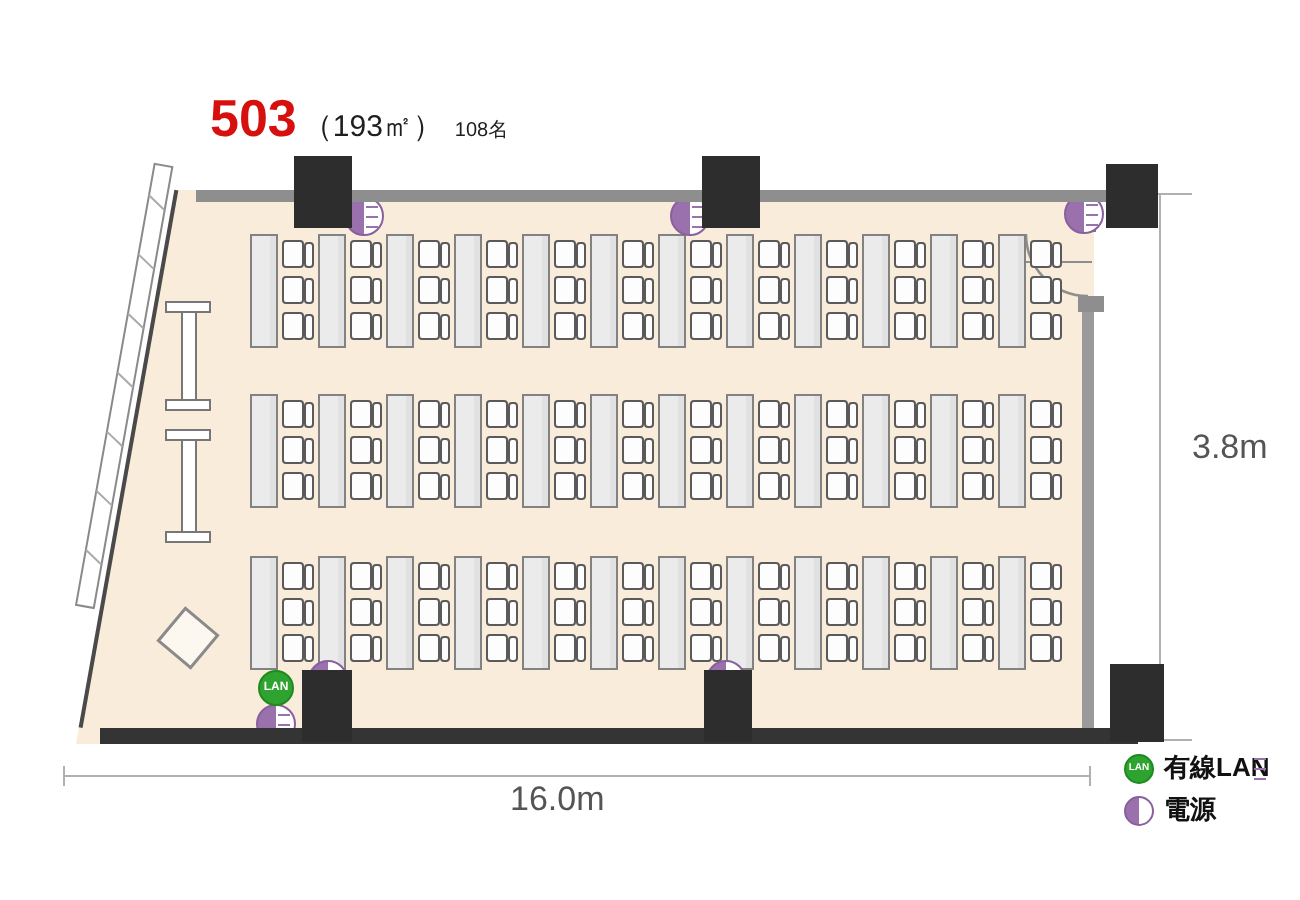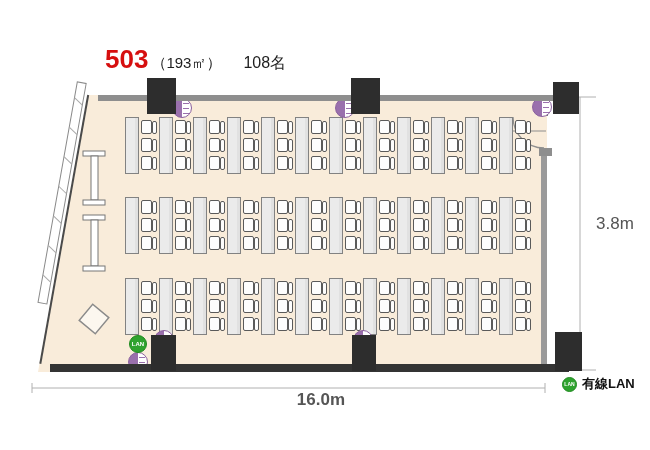--- a/index.html
+++ b/index.html
@@ -26,23 +26,23 @@
   .power::after{content:"";position:absolute;top:4px;right:2px;width:6px;height:12px;
          background:repeating-linear-gradient(to bottom,#9a70ad 0 1px,transparent 1px 5px);}
   .lan{position:absolute;width:18px;height:18px;border-radius:50%;background:#2fa32f;border:1px solid #1f8a1f;
        color:#fff;font-weight:bold;font-size:6px;display:flex;align-items:center;justify-content:center;
        box-sizing:border-box;letter-spacing:0;}
   .sm{position:static;width:15px;height:15px;flex:0 0 15px;}
   .lan.sm{font-size:5px;}
   #title{position:absolute;left:93px;top:46px;display:flex;align-items:baseline;gap:3px;}
   #title .num{color:#d60f0f;font-size:26px;font-weight:bold;line-height:1;}
   #title .area{color:#1e1e1e;font-size:15px;}
-  #title .cap{color:#1e1e1e;font-size:16px;margin-left:19px;text-align:center;}
+  #title .cap{color:#1e1e1e;font-size:10px;margin-left:3px;text-align:center;}
   .dim-label{position:absolute;color:#555;font-size:17px;}
-  #dim-w{left:243px;top:390px;width:90px;text-align:right;font-weight:bold;}
+  #dim-w{left:243px;top:390px;width:90px;text-align:left;}
   #dim-h{left:584px;top:214px;}
   #legend{position:absolute;left:550px;top:375px;display:flex;flex-direction:column;gap:3px;}
   .legend-row{display:flex;align-items:center;gap:5px;}
   .legend-row .lbl{font-size:13px;font-weight:bold;color:#111;white-space:nowrap;}
 </style>
 </head>
 <body>
 
 <div id="canvas">
 
@@ -266,15 +266,19 @@
       <span class="area">（193㎡）</span>
       <span class="cap">108名</span>
     </div>
     <div id="dim-w" class="dim-label">16.0m</div>
     <div id="dim-h" class="dim-label">3.8m</div>
     <div id="legend">
       <div class="legend-row">
         <span class="lan sm">LAN</span>
         <span class="lbl">有線LAN</span>
       </div>
+      <div class="legend-row">
+        <span class="power sm"></span>
+        <span class="lbl">電源</span>
+      </div>
     </div>
   </div>
 </div>
 
 </body></html>

